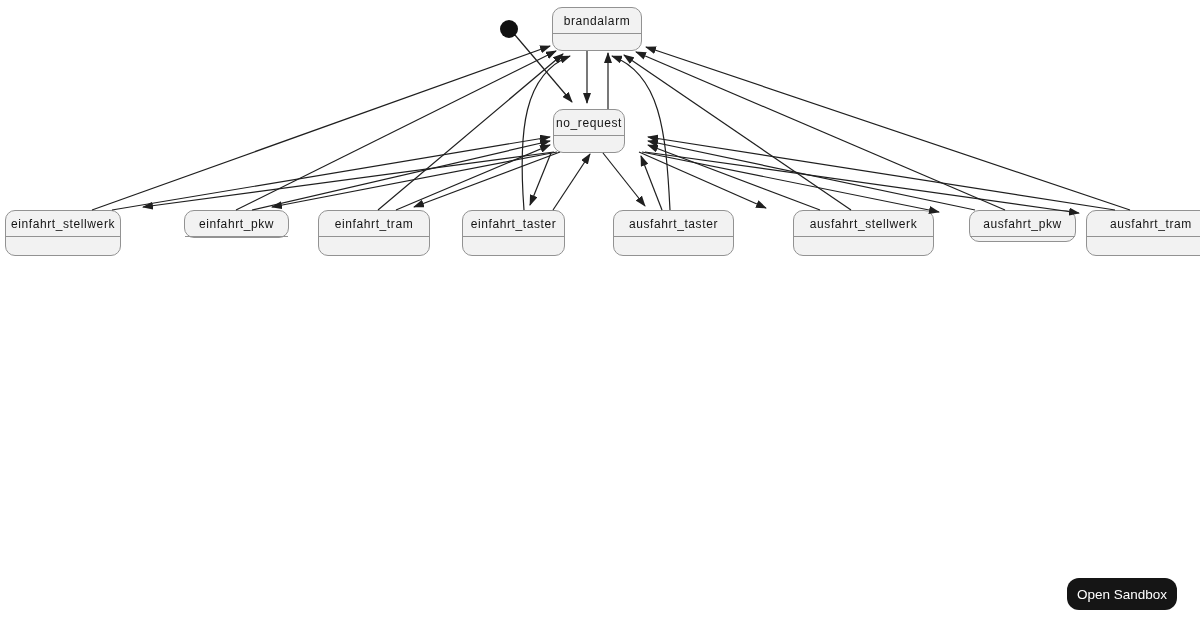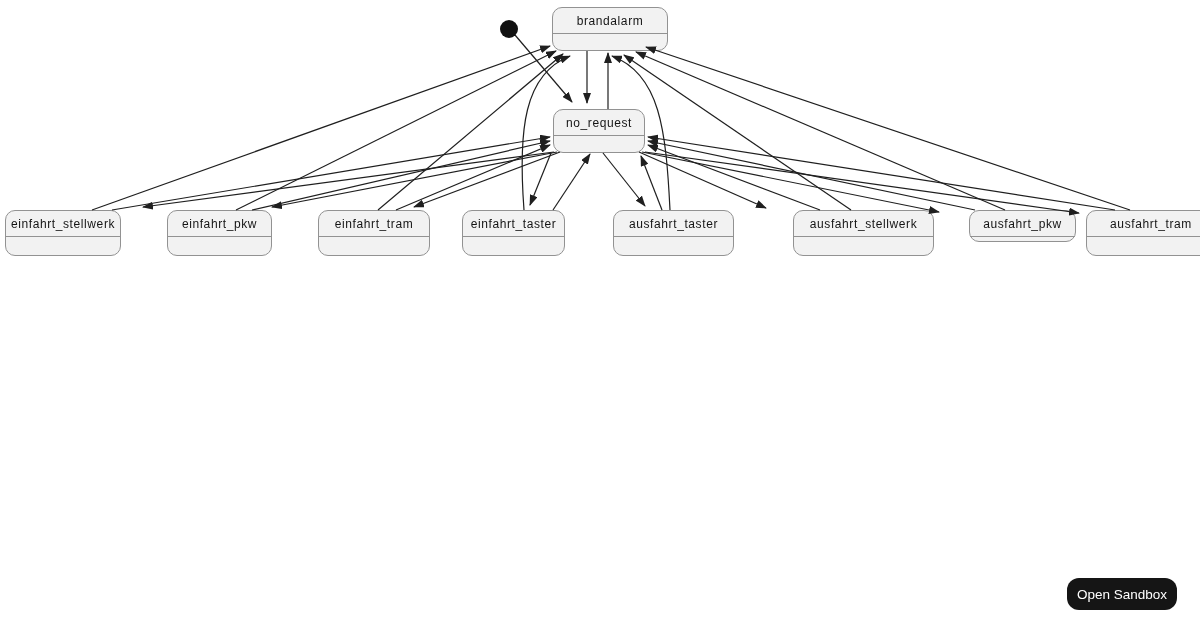--- a/index.html
+++ b/index.html
@@ -29,33 +29,33 @@
     background:var(--sandbox-bg);color:var(--sandbox-text);border:none;border-radius:12px;
     font-family:"Liberation Sans",sans-serif;font-size:13.5px;cursor:pointer;
     display:flex;align-items:center;justify-content:center;white-space:nowrap;
   }
 </style>
 </head>
 <body>
 
 <div class="stage">
 
-  <div class="state" style="left: 552px; top: 7px; width: 116px; height: 44px;">
+  <div class="state" style="left: 552px; top: 7px; width: 90px; height: 44px;">
     <div class="state-title">brandalarm</div>
     <div class="state-body"></div>
   </div>
-  <div class="state" style="left: 553px; top: 109px; width: 92px; height: 44px;">
+  <div class="state" style="left: 553px; top: 109px; width: 72px; height: 44px;">
     <div class="state-title">no_request</div>
     <div class="state-body"></div>
   </div>
   <div class="state" style="left: 5px; top: 210px; width: 116px; height: 46px;">
     <div class="state-title">einfahrt_stellwerk</div>
     <div class="state-body"></div>
   </div>
-  <div class="state" style="left: 167px; top: 210px; width: 105px; height: 46px;">
+  <div class="state" style="left: 184px; top: 210px; width: 105px; height: 28px;">
     <div class="state-title">einfahrt_pkw</div>
     <div class="state-body"></div>
   </div>
   <div class="state" style="left: 318px; top: 210px; width: 112px; height: 46px; text-align: center;">
     <div class="state-title">einfahrt_tram</div>
     <div class="state-body"></div>
   </div>
   <div class="state" style="left: 462px; top: 210px; width: 103px; height: 46px;">
     <div class="state-title">einfahrt_taster</div>
     <div class="state-body"></div>

